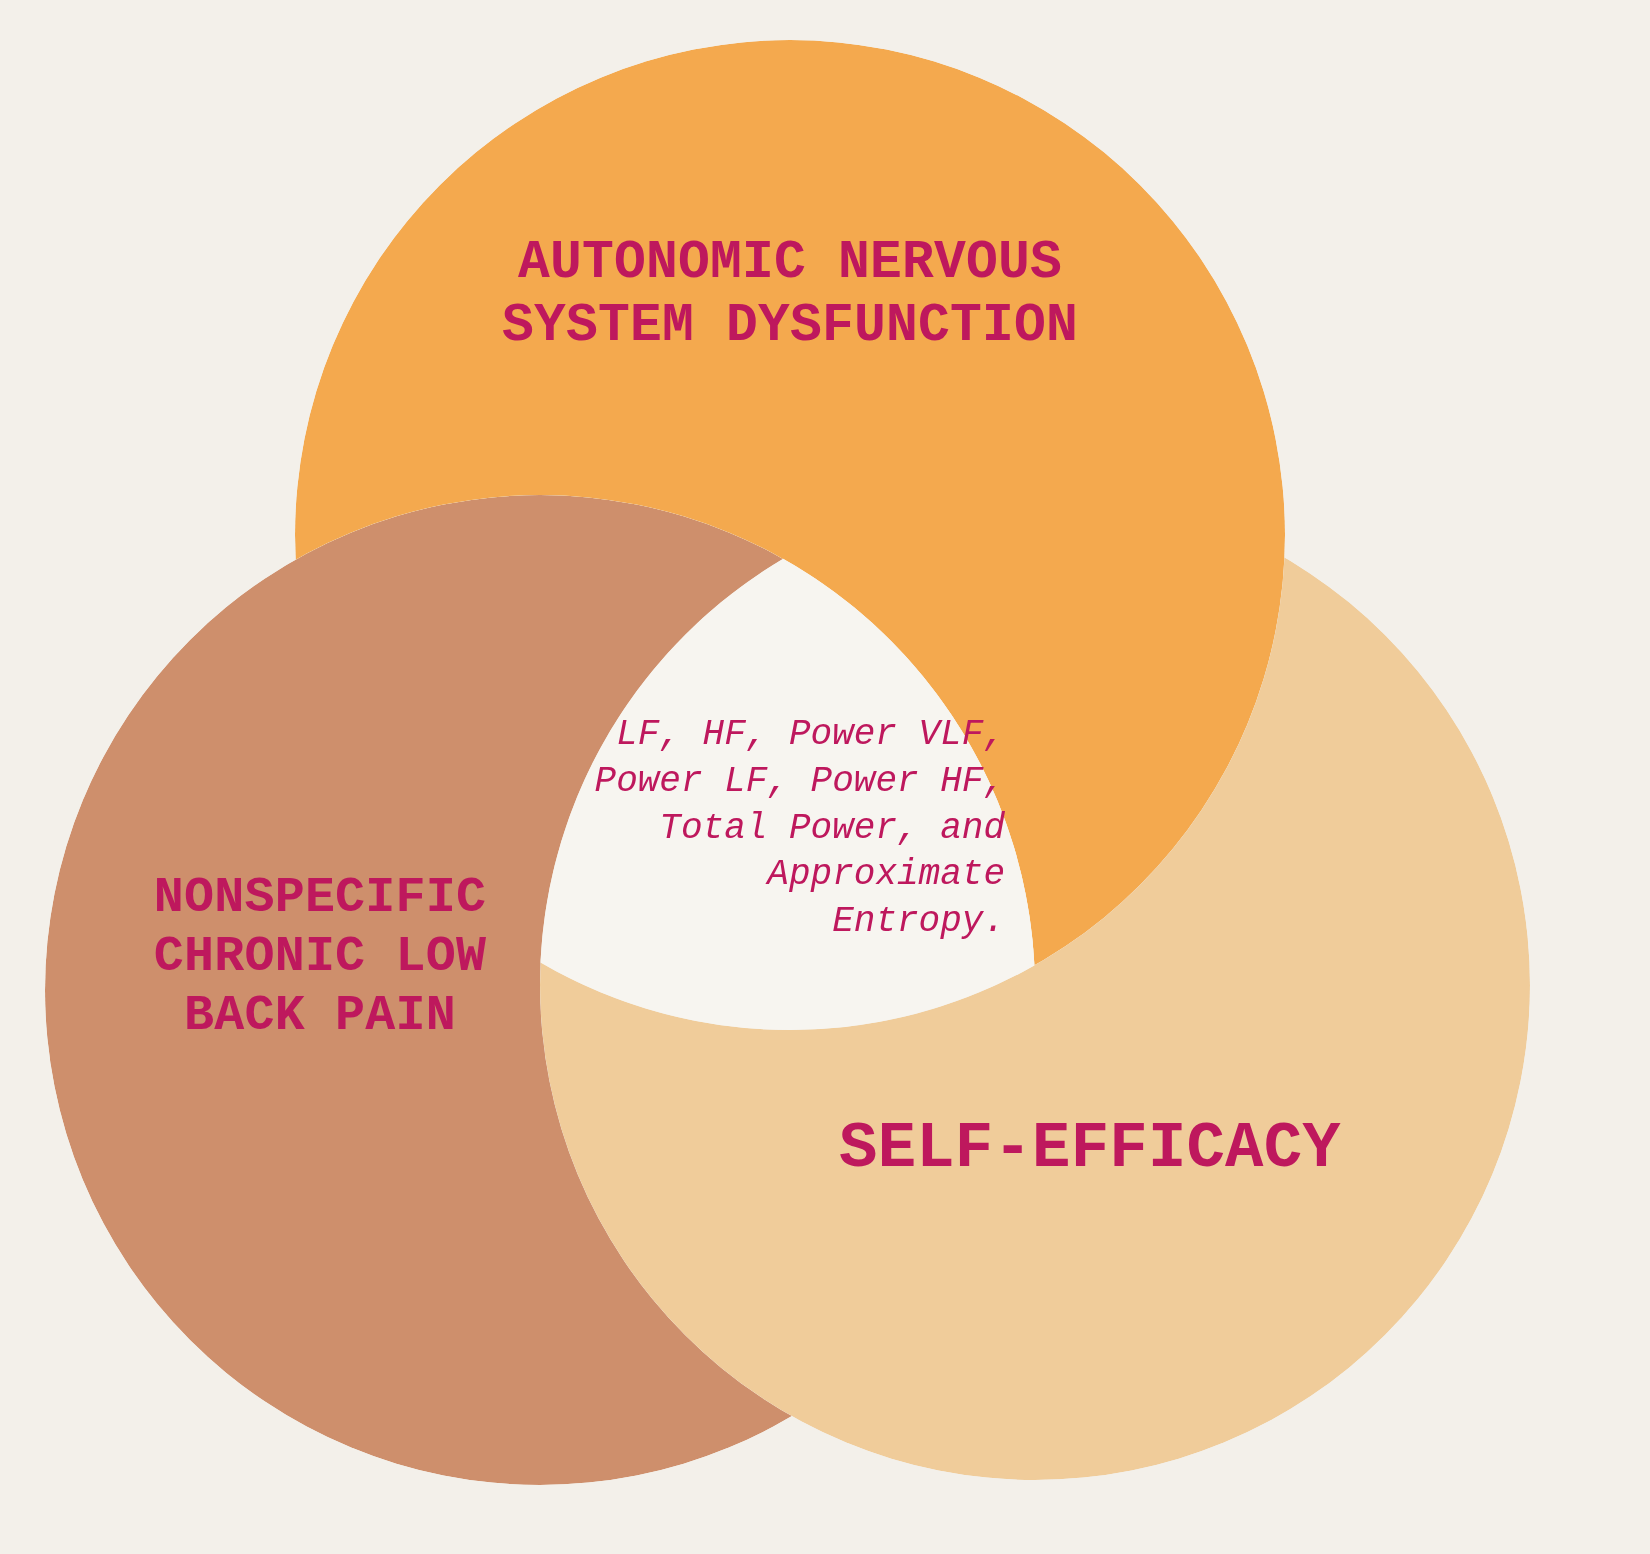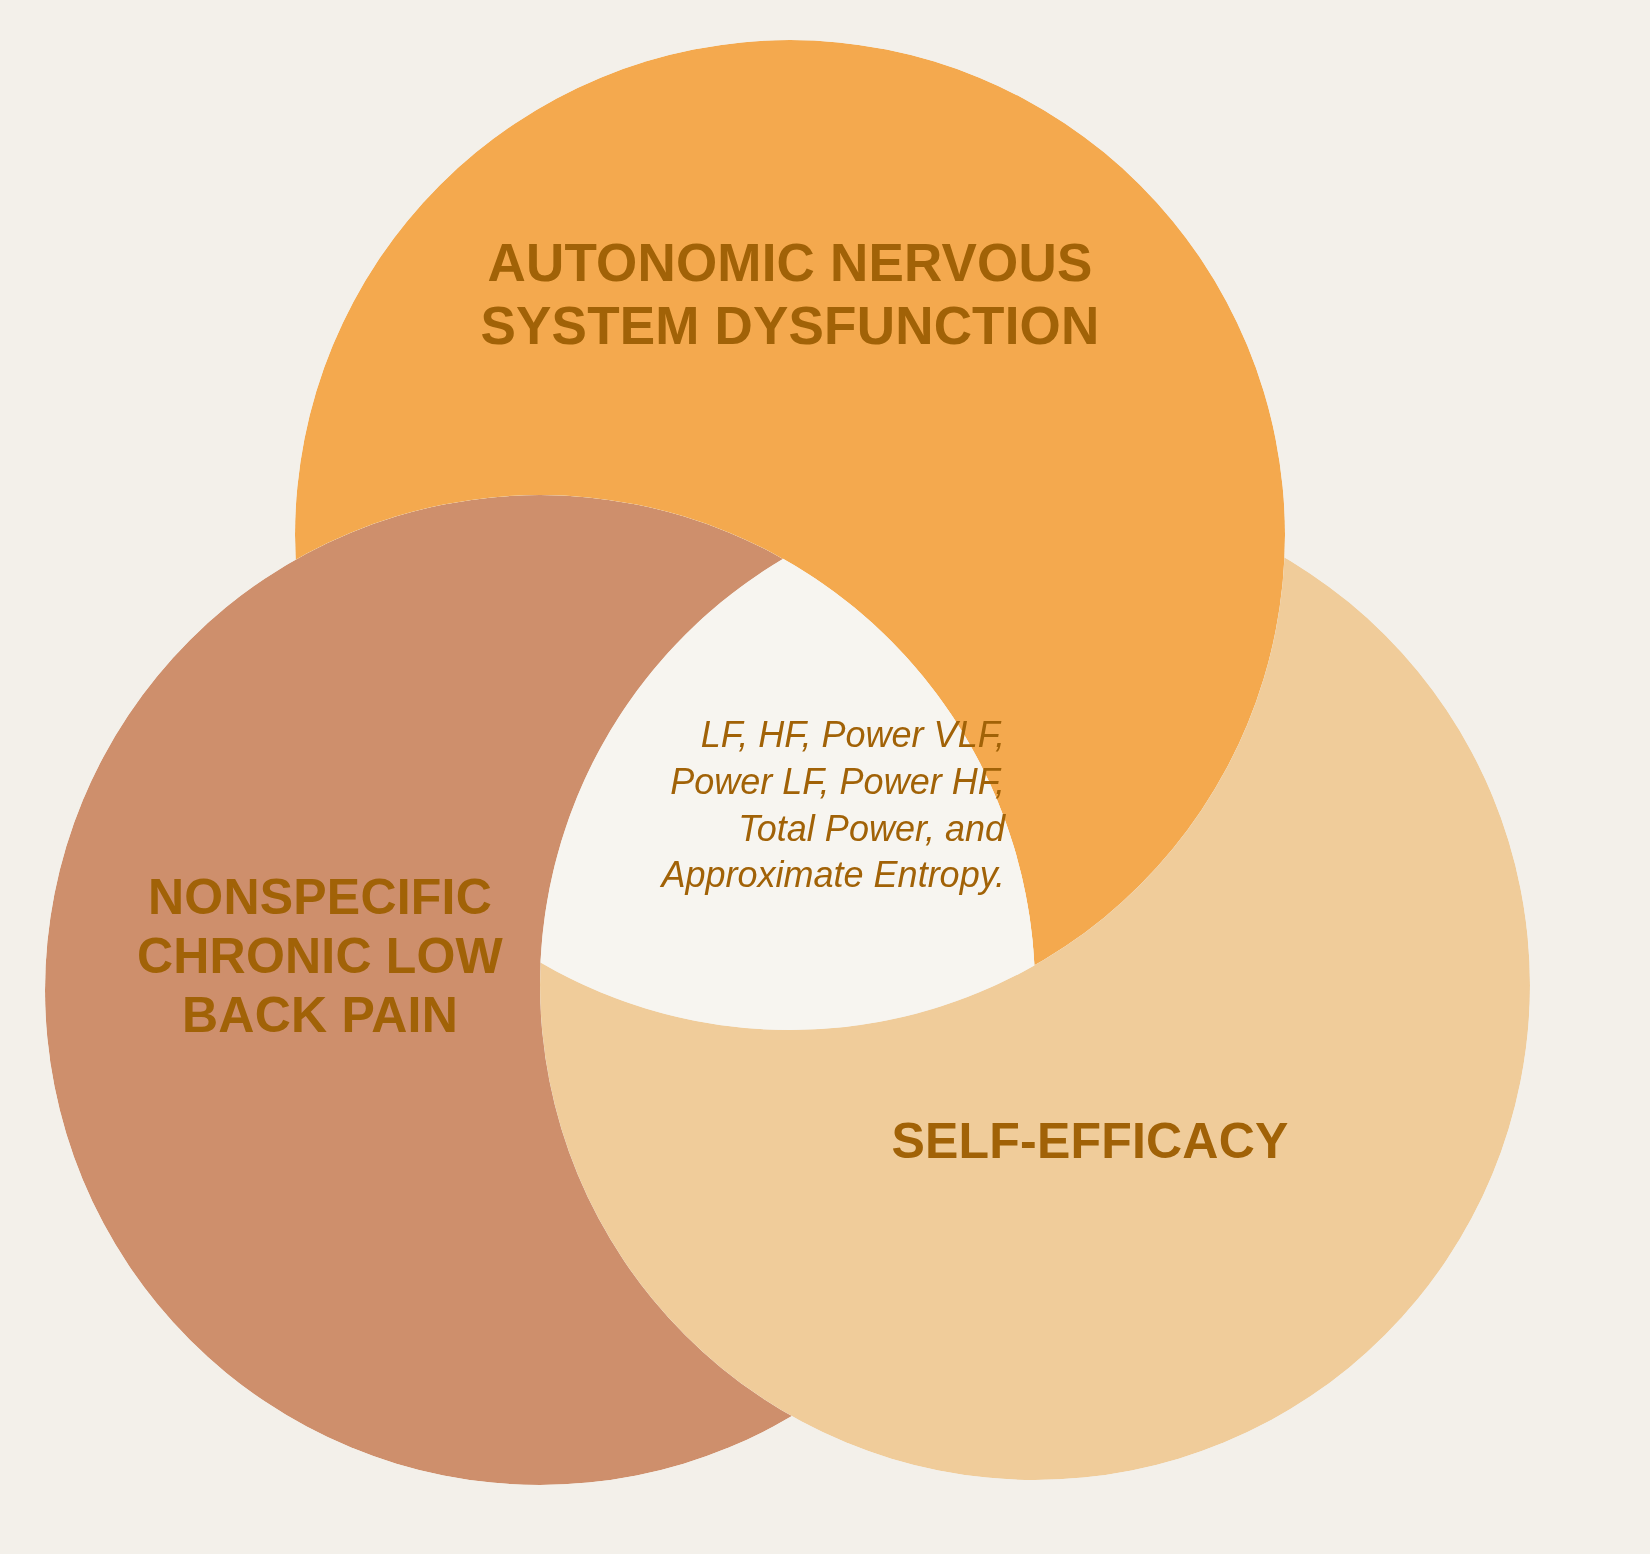--- a/index.html
+++ b/index.html
@@ -22,46 +22,47 @@
     position: absolute;
     left: 0;
     top: 0;
     width: 1650px;
     height: 1554px;
     display: block;
   }
   .label {
     position: absolute;
     text-align: center;
-    color: #a16207;
+    color: #be185d;
     font-weight: bold;
     line-height: 1.18;
     white-space: pre-line;
     pointer-events: none;
+    font-family: Liberation Mono, monospace;
   }
   #label-ans {
     left: 345px;
     top: 232px;
     width: 890px;
     font-size: 53px;
     letter-spacing: 0.2px;
   }
   #label-nclbp {
     left: 75px;
     top: 868px;
     width: 490px;
     font-size: 50px;
     letter-spacing: 0.2px;
     text-align: center;
   }
   #label-selfefficacy {
     left: 830px;
     top: 1112px;
     width: 520px;
-    font-size: 50px;
+    font-size: 64px;
     letter-spacing: 0.2px;
   }
   #label-center {
     left: 590px;
     top: 712px;
     width: 415px;
     font-size: 36px;
     font-weight: normal;
     font-style: italic;
     line-height: 1.30;

